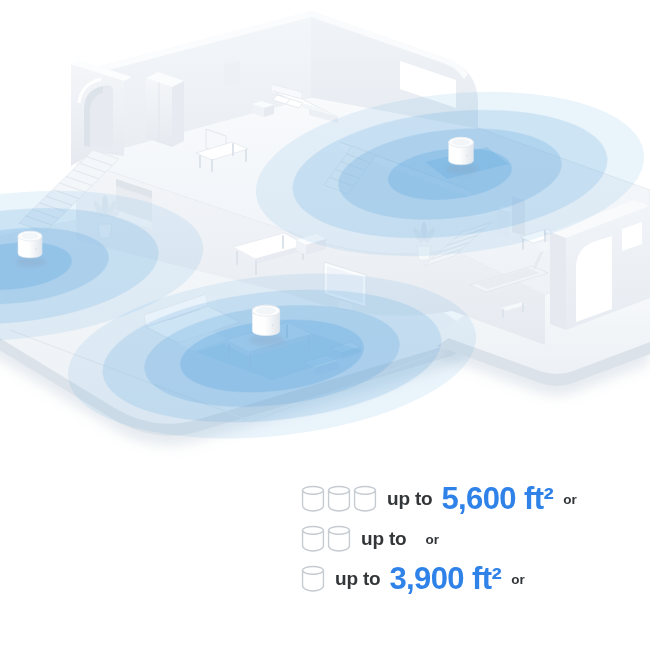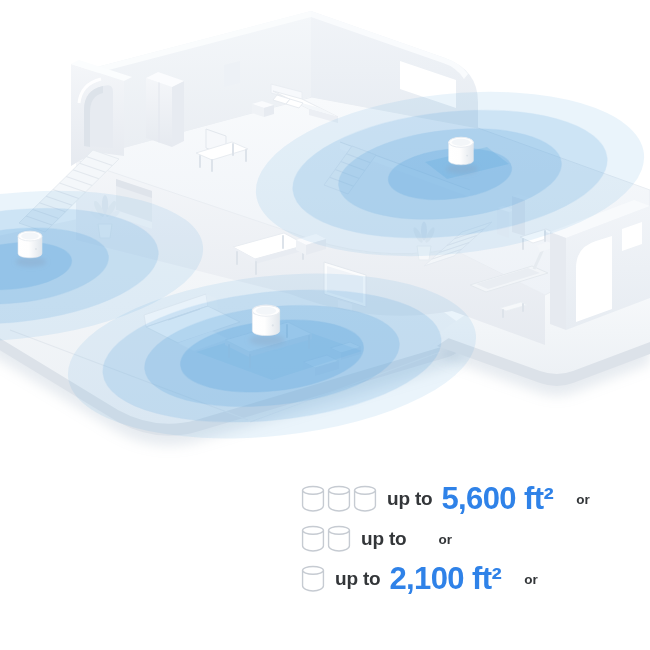--- a/index.html
+++ b/index.html
@@ -7,21 +7,21 @@
        font-family:"Liberation Sans", sans-serif;
        --accent:#2F82E8; --text:#333639; --icon-stroke:#c6cbd2;}
   #scene{position:absolute;left:0;top:0;}
   #legend{position:absolute;left:301px;top:479px;}
   .legend-row{display:flex;align-items:center;height:40px;white-space:nowrap;}
   .icons{display:flex;align-items:center;gap:2px;margin-right:10px;}
   .cyl-icon{display:block;color:var(--icon-stroke);}
   .cyl-icon svg{display:block;}
   .uplabel{font-size:19px;font-weight:700;color:var(--text);margin-right:9px;letter-spacing:-.2px;}
   .bignum{font-size:31px;font-weight:700;color:var(--accent);letter-spacing:-.6px;}
-  .conj{font-size:13.5px;font-weight:700;color:var(--text);margin:0 23px;}
+  .conj{font-size:13.5px;font-weight:700;color:var(--text);margin:0 10px;}
   
   .fw{fill:#fff;stroke:#e8ecf1;stroke-width:1;}
   .ff{fill:#eff2f6;}
   .fs{fill:#e7ebf1;}
   .ln{stroke:#e3e8ee;stroke-width:1.1;fill:none;}
   .lg{stroke:#dde3ea;stroke-width:2;fill:none;stroke-linecap:round;}
 </style>
 </head>
 <body style="--accent: #2F82E8; --text: #333639; --icon-stroke: #C6CBD2;">
 
@@ -350,16 +350,16 @@
     <div class="legend-row">
     <span class="icons">
         <span class="cyl-icon">
           <svg viewBox="0 0 26 30" width="24" height="28" aria-hidden="true">
             <path d="M1.7,5.6 L1.7,22.4 A11.3,5.6 0 0 0 24.3,22.4 L24.3,5.6" fill="#fff" stroke="currentColor" stroke-width="1.5" stroke-linejoin="round"></path>
             <ellipse cx="13" cy="5.6" rx="11.3" ry="4.2" fill="#fff" stroke="currentColor" stroke-width="1.5"></ellipse>
           </svg>
         </span>
       </span>
     <span class="uplabel">up to</span>
-    <span class="bignum">2,100 ft²</span>
+    <span class="bignum">3,900 ft²</span>
     <span class="conj">or</span>
   </div>
   </div>
 
 </body></html>

